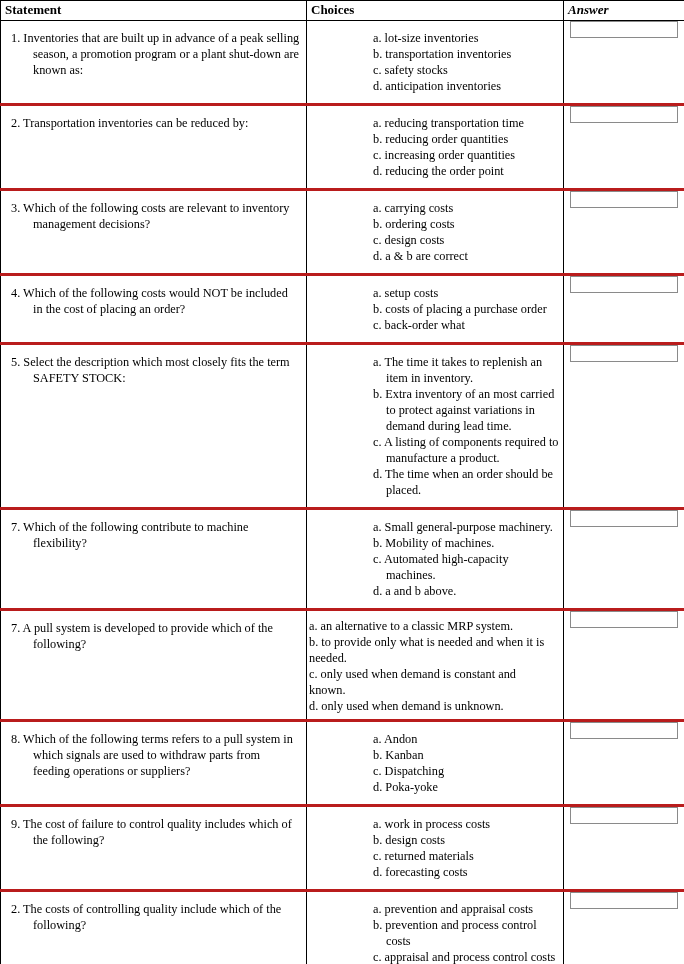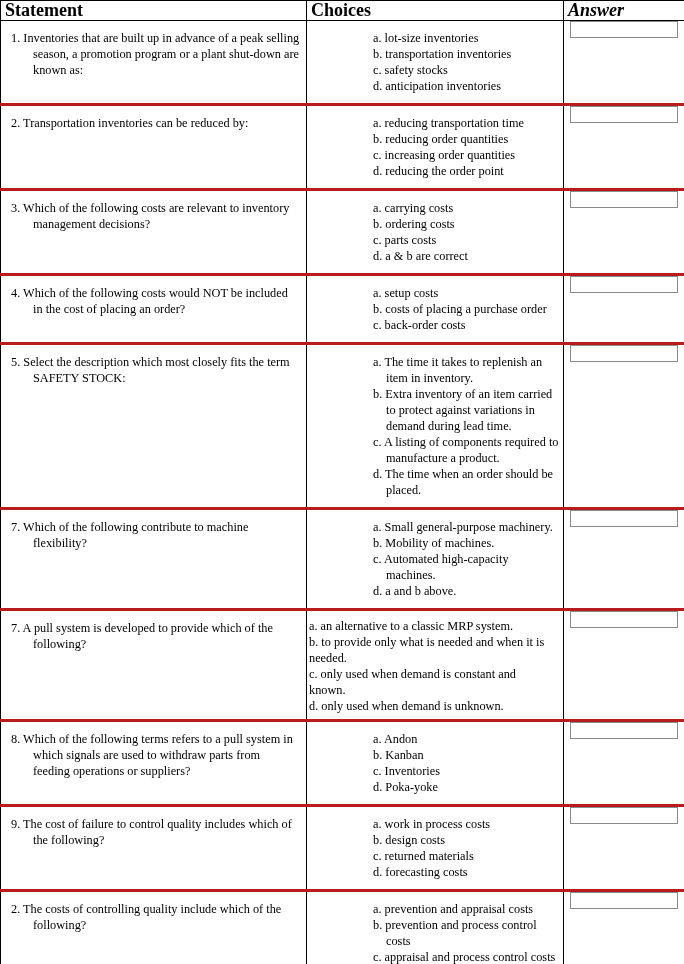--- a/index.html
+++ b/index.html
@@ -27,21 +27,21 @@
   #quiz-table {
     border-left: 1.5px solid #000;
     border-right: 1.5px solid #000;
     border-top: 1.5px solid #000;
     border-bottom: 1.5px solid #000;
   }
 
   
   thead th {
     font-weight: bold;
-    font-size: 18px;
+    font-size: 13px;
     text-align: left;
     padding: 2px 0 3px 4px;
     border-bottom: 1.2px solid #000;
     border-right: 1.2px solid #000;
     vertical-align: top;
     line-height: 14px;
     margin-left: 39px;
   }
   thead th.last-col { border-right: none; font-style: italic; }
 
@@ -156,51 +156,51 @@
           </div>
         </td>
       </tr>
       <tr>
         <td class="statement-cell">
           <div class="statement-text">3. Which of the following costs are relevant to inventory management decisions?</div>
         </td>
         <td class="choices-cell indented">
           <div class="choice-line">a. carrying costs</div>
           <div class="choice-line">b. ordering costs</div>
-          <div class="choice-line">c. parts costs</div>
+          <div class="choice-line">c. design costs</div>
           <div class="choice-line">d. a &amp; b are correct</div>
         </td>
         <td class="answer-cell last-col">
           <div class="answer-inner">
             <div class="answer-box"></div>
           </div>
         </td>
       </tr>
       <tr>
         <td class="statement-cell">
           <div class="statement-text">4. Which of the following costs would NOT be included in the cost of placing an order?</div>
         </td>
         <td class="choices-cell indented">
           <div class="choice-line">a. setup costs</div>
           <div class="choice-line">b. costs of placing a purchase order</div>
-          <div class="choice-line">c. back-order costs</div>
+          <div class="choice-line">c. back-order what</div>
         </td>
         <td class="answer-cell last-col">
           <div class="answer-inner">
             <div class="answer-box"></div>
           </div>
         </td>
       </tr>
       <tr>
         <td class="statement-cell">
           <div class="statement-text">5. Select the description which most closely fits the term SAFETY STOCK:</div>
         </td>
         <td class="choices-cell indented">
           <div class="choice-line">a. The time it takes to replenish an item in inventory.</div>
-          <div class="choice-line">b. Extra inventory of an item carried to protect against variations in demand during lead time.</div>
+          <div class="choice-line">b. Extra inventory of an most carried to protect against variations in demand during lead time.</div>
           <div class="choice-line">c. A listing of components required to manufacture a product.</div>
           <div class="choice-line">d. The time when an order should be placed.</div>
         </td>
         <td class="answer-cell last-col">
           <div class="answer-inner">
             <div class="answer-box"></div>
           </div>
         </td>
       </tr>
       <tr>
@@ -235,21 +235,21 @@
           </div>
         </td>
       </tr>
       <tr>
         <td class="statement-cell">
           <div class="statement-text">8. Which of the following terms refers to a pull system in which signals are used to withdraw parts from feeding operations or suppliers?</div>
         </td>
         <td class="choices-cell indented">
           <div class="choice-line">a. Andon</div>
           <div class="choice-line">b. Kanban</div>
-          <div class="choice-line">c. Inventories</div>
+          <div class="choice-line">c. Dispatching</div>
           <div class="choice-line">d. Poka-yoke</div>
         </td>
         <td class="answer-cell last-col">
           <div class="answer-inner">
             <div class="answer-box"></div>
           </div>
         </td>
       </tr>
       <tr>
         <td class="statement-cell">

